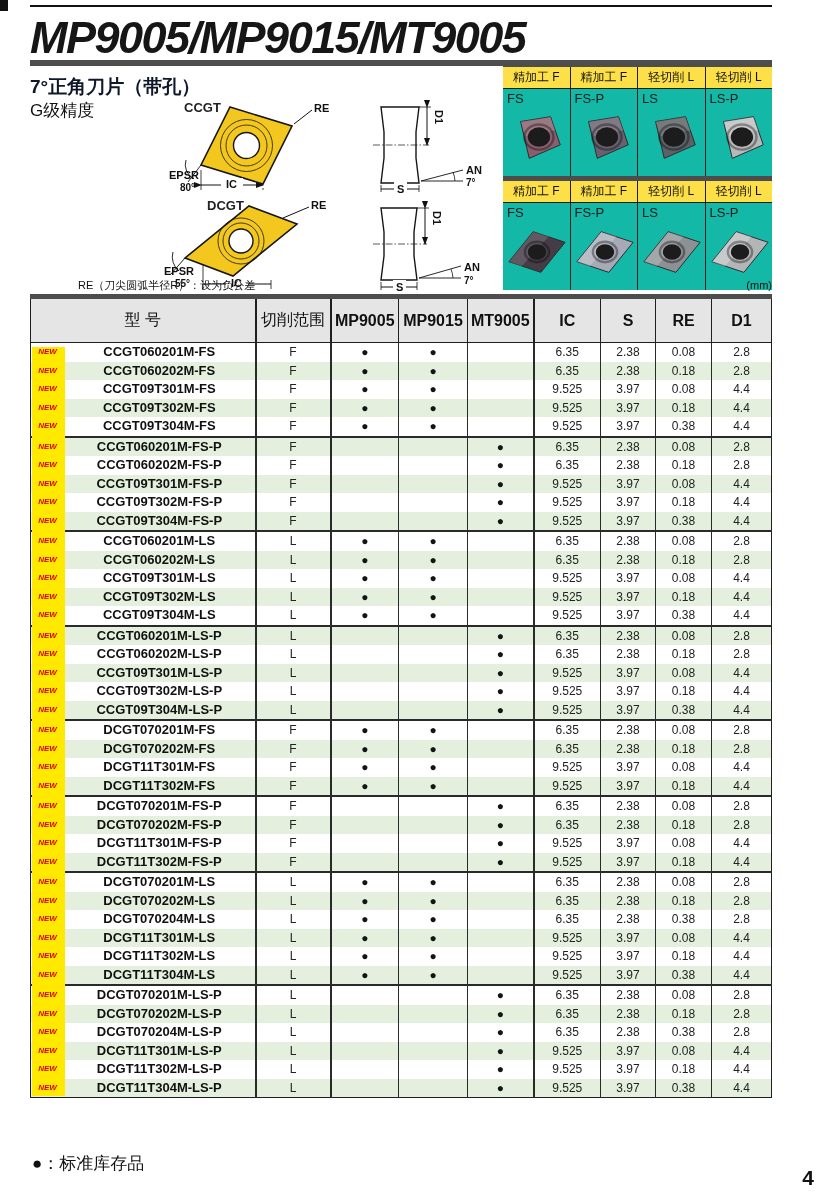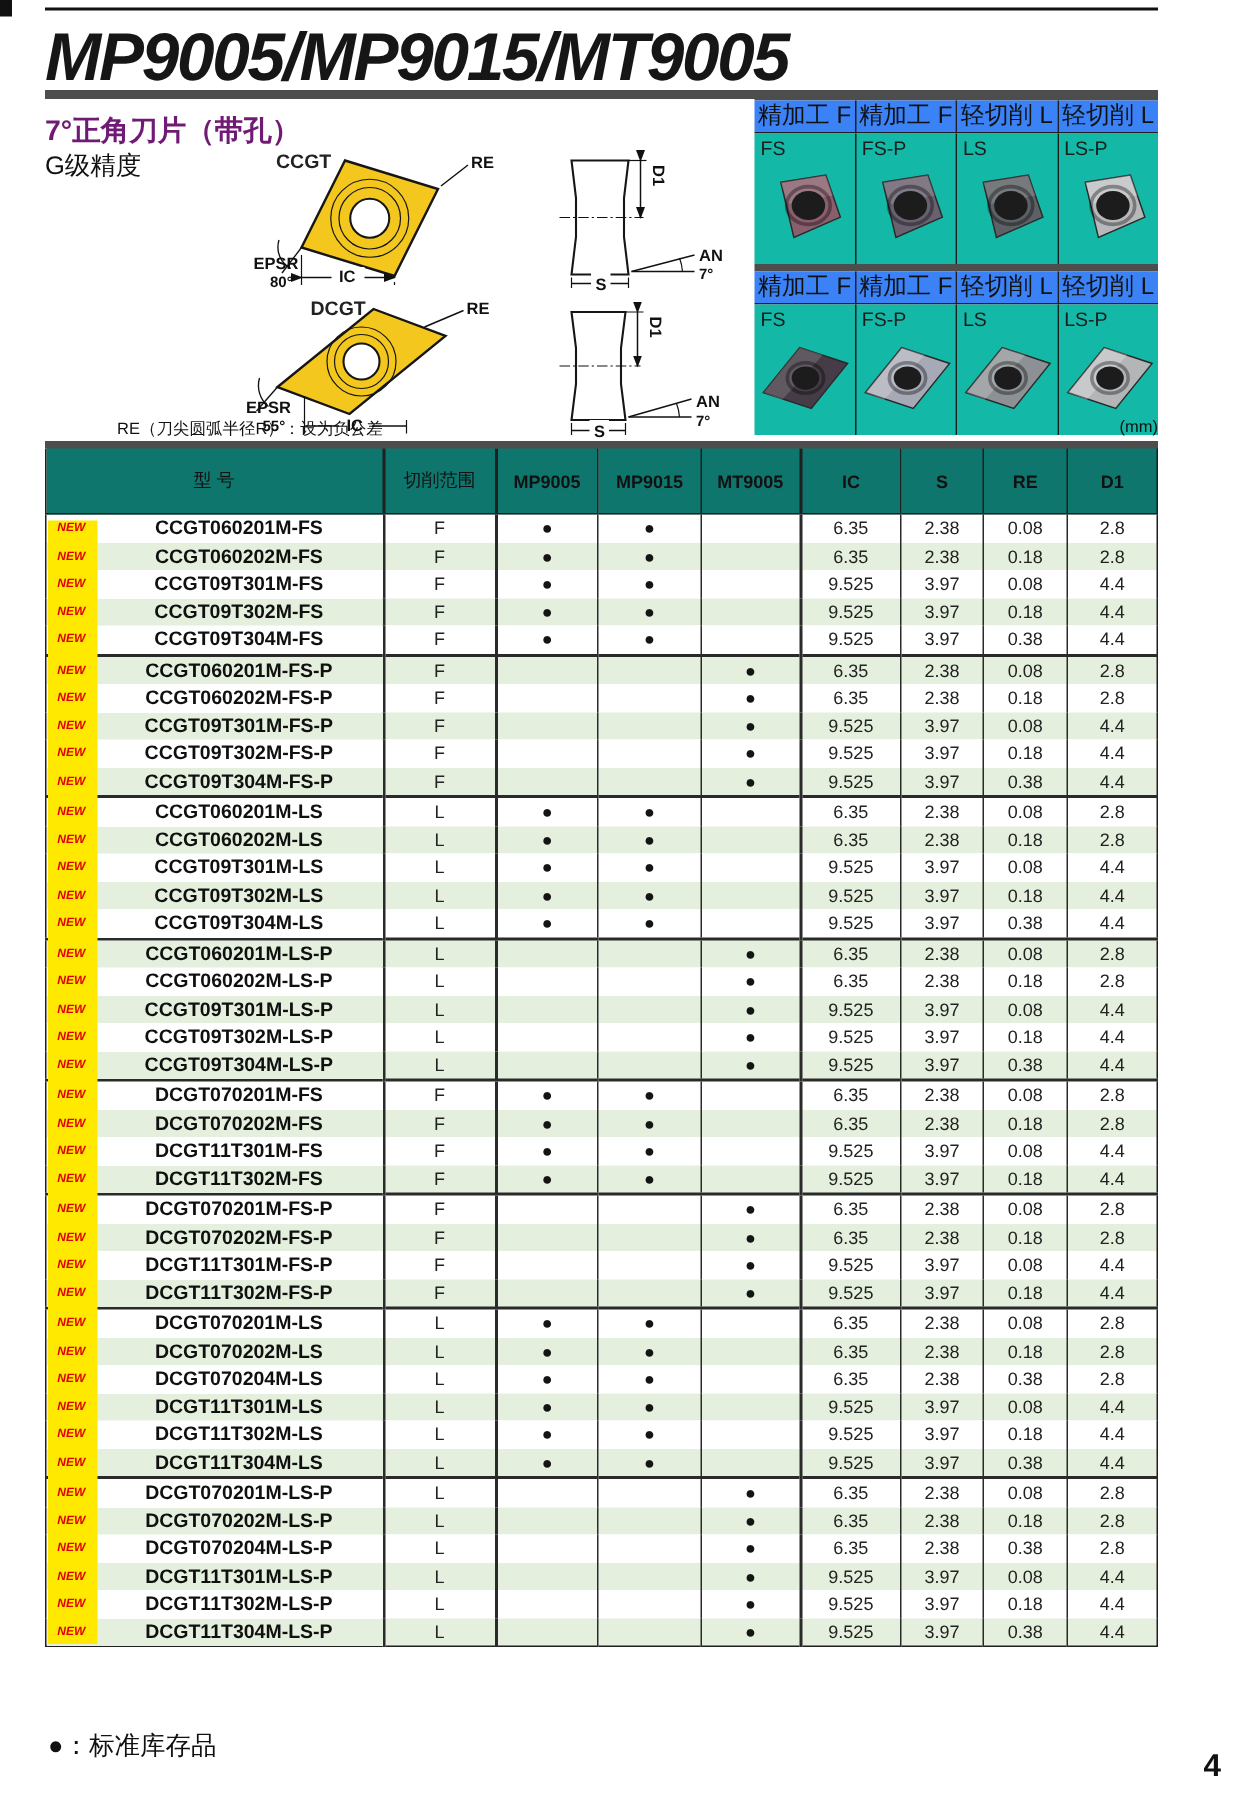--- a/index.html
+++ b/index.html
@@ -8,51 +8,51 @@
     position:relative; width:839px; height:1202px; background:#fff;
     font-family:"Liberation Sans","DejaVu Sans",sans-serif; color:#1a1a1a; overflow:hidden;
   }
   .corner-mark { position:absolute; left:0; top:0; width:8px; height:11px; background:#111; }
   .top-rule { position:absolute; left:30px; top:5px; width:742px; height:2px; background:#111; }
   .page-title {
     position:absolute; left:30px; top:12px; font-size:45px; font-weight:bold; font-style:italic;
     letter-spacing:-1.5px; color:#161616; white-space:nowrap;
   }
   .title-bar { position:absolute; left:30px; top:60px; width:742px; height:6px; background:#4d4d4d; }
-  .subtitle1 { position:absolute; left:30px; top:74px; font-size:19px; font-weight:bold; color:#701a75; }
+  .subtitle1 { position:absolute; left:30px; top:74px; font-size:19px; font-weight:bold; color:#0f172a; }
   .subtitle2 { position:absolute; left:30px; top:99px; font-size:17px; color:#111; }
 
   .diagram { position:absolute; }
   .diagram text { font-family:"Liberation Sans","DejaVu Sans",sans-serif; }
   .dg-name { font-size:13px; font-weight:bold; fill:#222; }
   .dg-dim  { font-size:11px; font-weight:bold; fill:#111; }
   .dg-dim-sm { font-size:10px; font-weight:bold; fill:#111; }
 
   
   .grade-grid { position:absolute; left:503px; top:62px; width:269px; }
   .g-bar { height:5px; background:#4d4d4d; }
   .g-heads { display:flex; border-bottom:1.5px solid #1f1f1f; }
-  .g-head { flex:1; height:21px; background:#3b82f6; border-left:1px solid #1f1f1f;
-            font-size:16px; color:#111; display:flex; align-items:center; justify-content:center; }
+  .g-head { flex:1; height:21px; background:#fde047; border-left:1px solid #1f1f1f;
+            font-size:12px; color:#111; display:flex; align-items:center; justify-content:center; }
   .g-head:first-child { border-left:none; }
   .g-cells { display:flex; }
   .g-cell { flex:1; height:87px; border-left:1px solid #1f1f1f; position:relative; padding:2px 0 0 4px; background:#14b8a6; }
   .g-cell:first-child { border-left:none; }
   .g-label { font-size:13px; color:#1c1c1c; }
   .g-photo { position:absolute; left:3px; top:22px; }
 
   .re-note { position:absolute; left:30px; top:278px; font-size:11px; color:#111;padding-left:48px; }
   .unit-label { position:absolute; left:672px; top:279px; width:100px; text-align:right; font-size:11px; color:#111; }
 
   
   .table-wrap { position:absolute; left:30px; top:294px; width:742px; }
   table.spec-table { width:742px; border-collapse:collapse; table-layout:fixed;
     border:1.5px solid #1f1f1f; border-top:5px solid #4d4d4d; }
-  .spec-table th { height:46px; background:#0f766e; border-bottom:1.5px solid #1f1f1f;
-    border-left:1px solid #1f1f1f; font-size:12px; color:#111; font-weight:normal; padding:0; }
+  .spec-table th { height:46px; background:#e5e5e5; border-bottom:1.5px solid #1f1f1f;
+    border-left:1px solid #1f1f1f; font-size:16px; color:#111; font-weight:normal; padding:0; }
   .spec-table th.bold { font-weight:bold; }
   .spec-table th:first-child { border-left:none; }
   .spec-table td { height:18.5px; padding:0; line-height:18.5px; border-left:1px solid #2a2a2a;
     font-size:12px; color:#222; text-align:center; background:#fff; }
   .spec-table td:first-child { border-left:none; }
   .bl2 { border-left-width:2px !important; }
   tr.stripe td { background:#e4f0dd; }
   tr.group-start td { border-top:2px solid #2a2a2a; }
   td.model-cell { position:relative; padding-left:33px; font-weight:bold; font-size:13px; color:#101010; }
   .new-badge { position:absolute; left:0; top:0; width:33px; height:100%;

